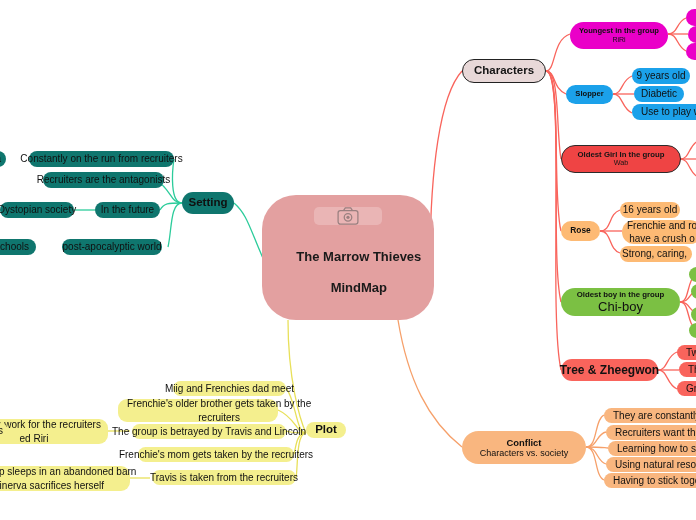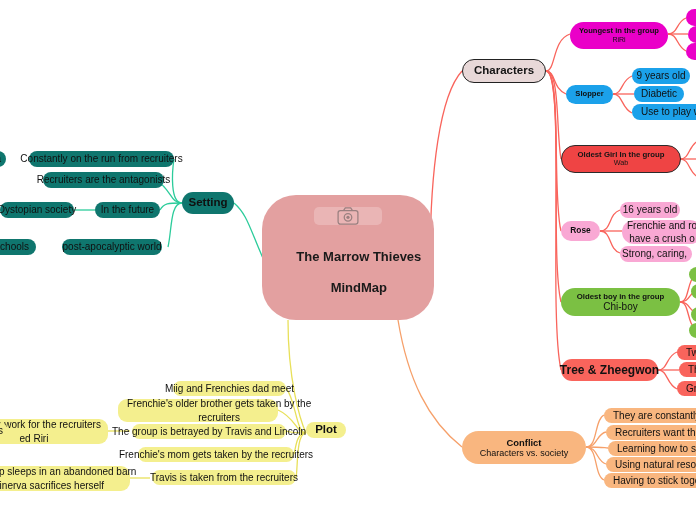--- a/index.html
+++ b/index.html
@@ -79,21 +79,21 @@
     font-weight: normal;
   }
   .leaf.two-line {
     line-height: 1.35;
   }
   
   .c-characters { background: #e8d8d8; border: 1.3px solid #222; }
   .c-magenta    { background: #ea00c8; color: #101010; }
   .c-blue       { background: #1ba1ea; color: #101010; }
   .c-pink       { background: #ef4444; border: 1.3px solid #2b2b2b; }
-  .c-rose       { background: #f9a8d4; color: #111; }
+  .c-rose       { background: #fdba74; color: #111; }
   .c-green      { background: #7bc043; color: #111; }
   .c-salmon     { background: #f9645c; color: #111; }
   .c-setting    { background: #0f766e; color: #101010; }
   .c-plot       { background: #f4ef8e; color: #101010; }
   .c-conflict   { background: #f9b67f; color: #101010; }
   .sub-line { display: block; }
 </style>
 </head>
 <body>
 
@@ -226,21 +226,21 @@
   <div class="node leaf c-rose two-line" style="left:622px; top:220px; width:80px; height:24px;">
     <span>Frenchie and ro
 have a crush o</span>
   </div>
   <div class="node leaf c-rose" style="left:620px; top:246px; width:72px; height:16px;">
     <span>Strong, caring, </span>
   </div>
 
   <div class="node branch-root c-green" style="left:561px; top:288px; width:119px; height:28px; flex-direction:column;">
     <span style="font-size:7.8px;">Oldest boy in the group</span>
-    <span class="sub-line" style="font-size:10px;font-weight:normal;">Chi-boy</span>
+    <span class="sub-line" style="font-size:13px;font-weight:normal;">Chi-boy</span>
   </div>
   <div class="node leaf c-green" style="left:689px; top:267px; width:28px; height:15px;">
     <span></span>
   </div>
   <div class="node leaf c-green" style="left:691px; top:284px; width:28px; height:15px;">
     <span></span>
   </div>
   <div class="node leaf c-green" style="left:691px; top:307px; width:28px; height:15px;">
     <span></span>
   </div>

